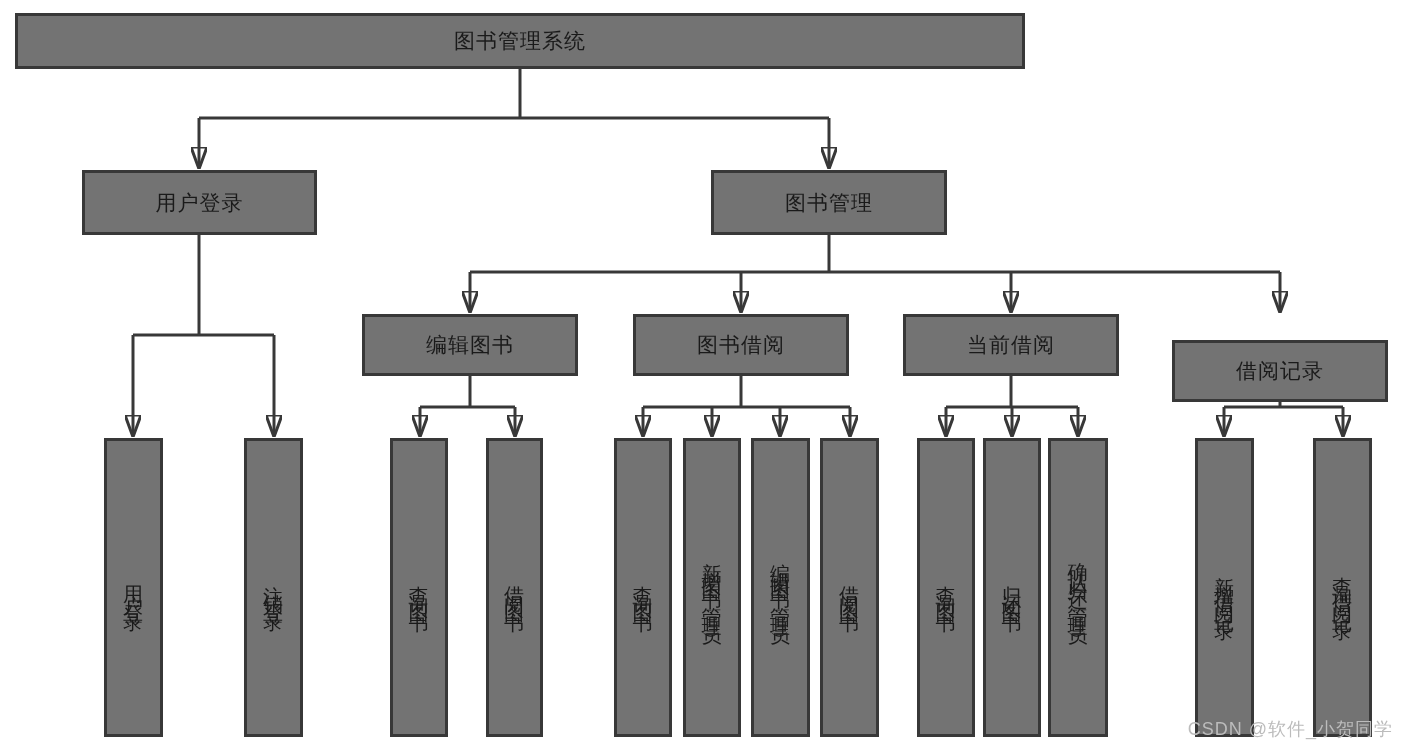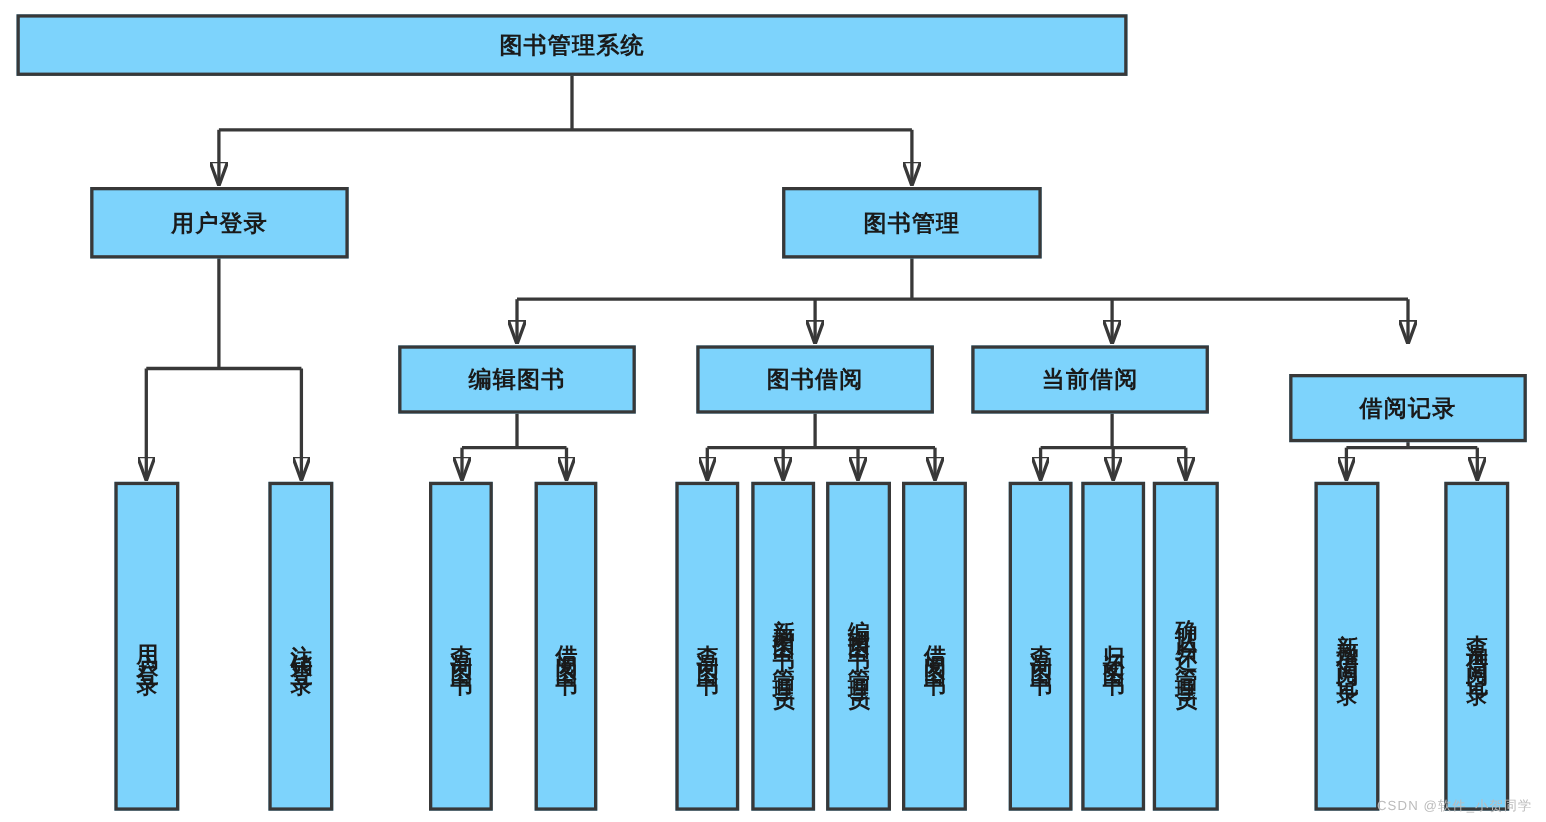--- a/index.html
+++ b/index.html
@@ -5,34 +5,33 @@
   html,body{margin:0;padding:0;}
   body{
     width:1405px;height:747px;position:relative;overflow:hidden;
     background:var(--bg,#ffffff);
     font-family:"Liberation Sans","DejaVu Sans",sans-serif;
   }
   #connectors{position:absolute;left:0;top:0;z-index:0;}
   #connectors path{stroke:var(--line,#383838);stroke-width:3;fill:none;}
   .node{
     position:absolute;z-index:1;box-sizing:border-box;
-    border:3px solid var(--line,#383838);background:#7dd3fc;
+    border:3px solid var(--line,#383838);background:#737373;
     display:flex;align-items:center;justify-content:center;
     color:var(--text,#1a1a1a);
-    font-weight:bold;
   }
   .hnode{font-size:21px;letter-spacing:1px;}
   .leaf{font-size:20px;}
   .leaf .vtext{
     writing-mode:vertical-rl;text-orientation:mixed;
     letter-spacing:9px;line-height:1;
   }
   .watermark{
     position:absolute;right:12px;bottom:6px;z-index:2;
-    font-size:12px;color:var(--wm,#bcbcbc);letter-spacing:1px;
+    font-size:18px;color:var(--wm,#bcbcbc);letter-spacing:1px;
   }
 </style>
 </head>
 <body style="--line: #383838; --text: #1a1a1a; --bg: #ffffff; --wm: #bcbcbc;">
 
 <svg id="connectors" width="1405" height="747" viewBox="0 0 1405 747">
   <defs>
     <marker id="arrow" markerUnits="userSpaceOnUse" markerWidth="22" markerHeight="16" viewBox="0 0 22 16" refX="21" refY="8" orient="auto">
       <path d="M0,0 L22,8 L0,16 Z" fill="#383838" stroke="none"></path>
     </marker>
@@ -72,21 +71,21 @@
   <path d="M1343,407 V436" marker-end="url(#arrow)"></path>
 </svg>
 
 <div class="node hnode" style="left:15px;top:13px;width:1010px;height:56px;">图书管理系统</div>
 
 <div class="node hnode" style="left:82px;top:170px;width:235px;height:65px;">用户登录</div>
 <div class="node hnode" style="left:711px;top:170px;width:236px;height:65px;">图书管理</div>
 
 <div class="node hnode" style="left:362px;top:314px;width:216px;height:62px;">编辑图书</div>
 <div class="node hnode" style="left:633px;top:314px;width:216px;height:62px;text-align:center;">图书借阅</div>
-<div class="node hnode" style="left:883px;top:314px;width:216px;height:62px;">当前借阅</div>
+<div class="node hnode" style="left:903px;top:314px;width:216px;height:62px;">当前借阅</div>
 <div class="node hnode" style="left:1172px;top:314px;width:216px;height:62px;margin-top:26px;">借阅记录</div>
 
 <div class="node leaf" style="left:104px;top:438px;width:59px;height:299px;">
   <span class="vtext">用户登录</span>
 </div>
 <div class="node leaf" style="left:244px;top:438px;width:59px;height:299px;">
   <span class="vtext">注销登录</span>
 </div>
 
 <div class="node leaf" style="left:390px;top:438px;width:58px;height:299px;">

